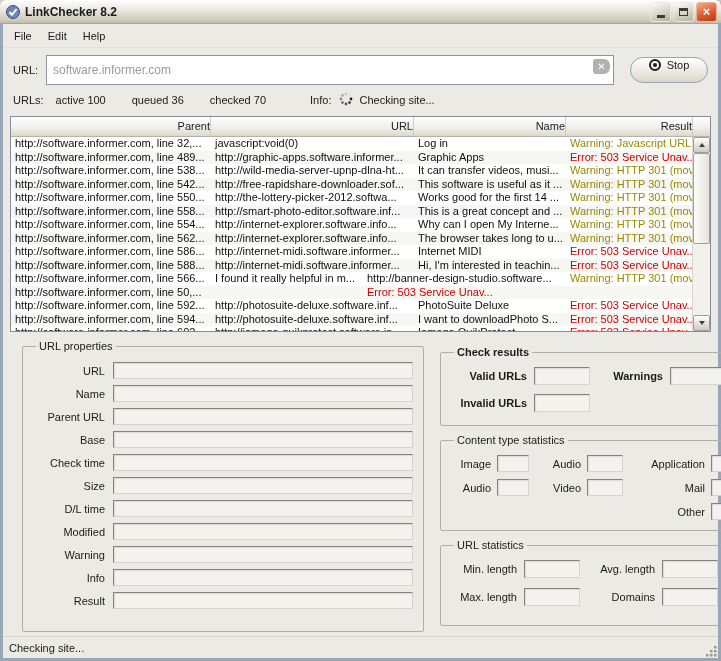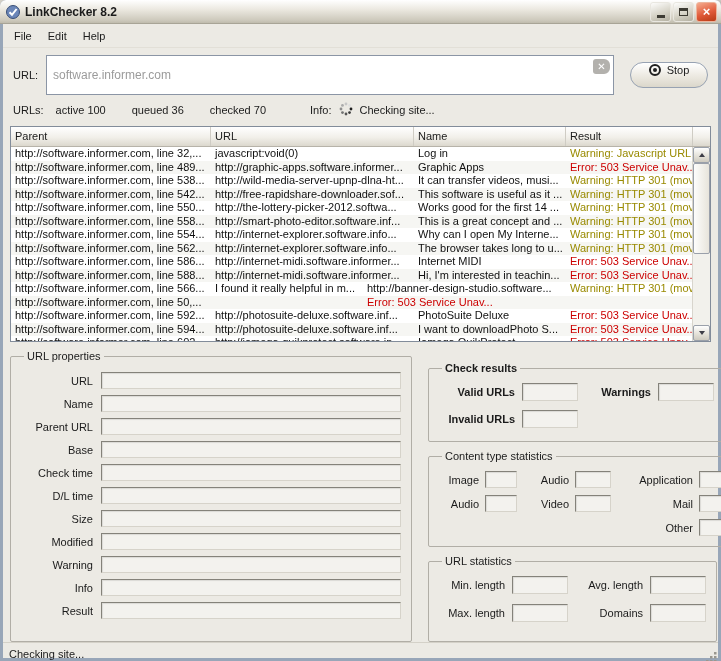--- a/index.html
+++ b/index.html
@@ -19,62 +19,62 @@
   .glyph-min{width:8px;height:3px;background:#3d3b33;align-self:flex-end;margin:0 0 3px 0;}
   .glyph-max{width:9px;height:8px;border:1px solid #3d3b33;border-top-width:3px;box-sizing:border-box;}
   
   .body-wrap{flex:1;display:flex;flex-direction:column;background:#eceae4;
     border-left:3px solid #98a6b8;border-right:3px solid #98a6b8;border-bottom:3px solid #98a6b8;min-height:0;}
   .menubar{height:23px;flex:none;display:flex;align-items:center;padding:0 3px;border-bottom:1px solid #e2dfd7;}
   .menu-item{font-size:11px;padding:3px 8px;color:#1b1b1b;}
   
   .url-row{display:flex;align-items:center;padding:7px 10px 6px 10px;flex:none;}
   .url-label{width:33px;flex:none;font-size:11px;color:#1b1b1b;}
-  .url-input-wrap{flex:1;position:relative;height:40px;}
+  .url-input-wrap{flex:1;position:relative;height:30px;}
   .url-input{width:100%;height:100%;box-sizing:border-box;border:1px solid #8b95a5;background:#fff;
     padding:0 26px 0 6px;font-size:12px;color:#9b9b9b;font-family:"Liberation Sans","DejaVu Sans",sans-serif;outline:none;}
   .clear-btn{position:absolute;right:4px;top:4px;width:17px;height:15px;background:#b3b1ad;color:#fff;
     border-radius:3px 6px 6px 3px;font-size:10px;font-weight:bold;line-height:15px;text-align:center;}
   .stop-btn{margin-left:16px;width:78px;height:26px;flex:none;border-radius:13px;border:1px solid #97a2b2;
     background:linear-gradient(#ffffff,#ece9e1 55%,#dbd7cb);display:flex;align-items:flex-start;justify-content:center;gap:6px;
     font-size:11px;color:#1b1b1b;font-family:inherit;}
   .stop-icon{width:12px;height:12px;border:2px solid #1f1f1f;border-radius:50%;box-sizing:border-box;
     display:flex;align-items:center;justify-content:center;}
   .stop-icon .dot{width:4px;height:4px;background:#1f1f1f;border-radius:50%;}
   
   .status-row{display:flex;align-items:center;padding:1px 10px 7px;font-size:11px;color:#1b1b1b;flex:none;}
   .sp12{margin-left:12px;} .sp26{margin-left:26px;} .sp44{margin-left:44px;} .sp8{margin-left:8px;} .sp6{margin-left:6px;}
   
   .url-table{margin:1px 7px 0;border:1px solid #828c9a;background:#fff;height:214px;flex:none;
     display:flex;flex-direction:column;overflow:hidden;}
   .thead{display:flex;height:19px;flex:none;background:linear-gradient(#ffffff,#f1efe9 55%,#dcd8ce);
     border-bottom:1px solid #b7b3a9;}
   .th{font-size:11px;padding:3px 0 0 4px;border-right:1px solid #cfccc4;box-sizing:border-box;
-    overflow:hidden;white-space:nowrap;color:#1b1b1b;}
+    overflow:hidden;white-space:nowrap;color:#1b1b1b;text-align:right;}
   .c-parent{width:200px;flex:none;} .c-url{width:203px;flex:none;} .c-name{width:152px;flex:none;} .c-result{flex:1;min-width:0;}
   .th.filler{width:17px;flex:none;border-right:none;}
   .tbody-wrap{flex:1;display:flex;min-height:0;}
   .rows{flex:1;overflow:hidden;min-width:0;}
   .trow{display:flex;height:13.5px;line-height:13.5px;font-size:11px;}
   .trow.alt{background:#f6f6f3;}
   .tcell{padding-left:4px;overflow:hidden;white-space:nowrap;box-sizing:border-box;color:#101010;}
   .tcell.warning{color:var(--warning-color,#998a00);}
   .tcell.error{color:var(--error-color,#cc0000);}
   
   .vscroll{width:17px;flex:none;background:#f2f1ec;border-left:1px solid #d8d5cd;display:flex;flex-direction:column;}
   .sb-btn{height:16px;flex:none;background:linear-gradient(#fefefe,#e3e0d7 60%,#cecabf);border:1px solid #9aa0aa;
     border-radius:2px;display:flex;align-items:center;justify-content:center;box-sizing:border-box;}
   .arr{width:0;height:0;}
   .arr.up{border-left:3px solid transparent;border-right:3px solid transparent;border-bottom:4px solid #3c3c46;}
   .arr.down{border-left:3px solid transparent;border-right:3px solid transparent;border-top:4px solid #3c3c46;}
   .sb-track{flex:1;position:relative;}
   .sb-thumb{position:absolute;top:0;left:0;right:0;height:56%;box-sizing:border-box;
     background:linear-gradient(90deg,#fdfdfc,#e7e4db);border:1px solid #9aa0aa;border-radius:2px;}
   
-  .panels{display:flex;padding:8px 7px 0;gap:16px;align-items:flex-end;flex:none;}
+  .panels{display:flex;padding:8px 19px 0;gap:16px;align-items:center;flex:none;}
   fieldset.groupbox{border:1px solid #b1aea6;border-radius:2px;padding:4px 10px 8px;margin:0;background:transparent;}
   fieldset.groupbox legend{font-size:11px;padding:0 3px;margin-left:3px;color:#1b1b1b;}
   .bold-legend legend{font-weight:bold;}
   .sunken{background:#f3f2ee;border:1px solid;border-color:#84827a #d6d3ca #d6d3ca #84827a;
     box-shadow:inset 1px 1px 1px rgba(0,0,0,.1);box-sizing:border-box;font-size:11px;padding:0 3px;
     font-family:inherit;color:#1b1b1b;outline:none;}
   .props{width:402px;height:292px;box-sizing:border-box;flex:none;}
   .prop-row{display:flex;align-items:center;margin-top:6px;}
   .prop-label{width:72px;flex:none;text-align:right;margin-right:8px;font-size:11px;color:#1b1b1b;}
   .prop-field{flex:1;height:17px;}
@@ -300,25 +300,25 @@
             </div>
             <div class="prop-row">
               <span class="prop-label">Base</span>
               <input class="sunken prop-field" readonly="" style="">
             </div>
             <div class="prop-row">
               <span class="prop-label">Check time</span>
               <input class="sunken prop-field" readonly="" style="">
             </div>
             <div class="prop-row">
+              <span class="prop-label">Size</span>
+              <input class="sunken prop-field" readonly="" style="">
+            </div>
+            <div class="prop-row">
               <span class="prop-label">D/L time</span>
-              <input class="sunken prop-field" readonly="" style="">
-            </div>
-            <div class="prop-row">
-              <span class="prop-label">Size</span>
               <input class="sunken prop-field" readonly="" style="">
             </div>
             <div class="prop-row">
               <span class="prop-label">Modified</span>
               <input class="sunken prop-field" readonly="" style="">
             </div>
             <div class="prop-row">
               <span class="prop-label">Warning</span>
               <input class="sunken prop-field" readonly="" style="">
             </div>

